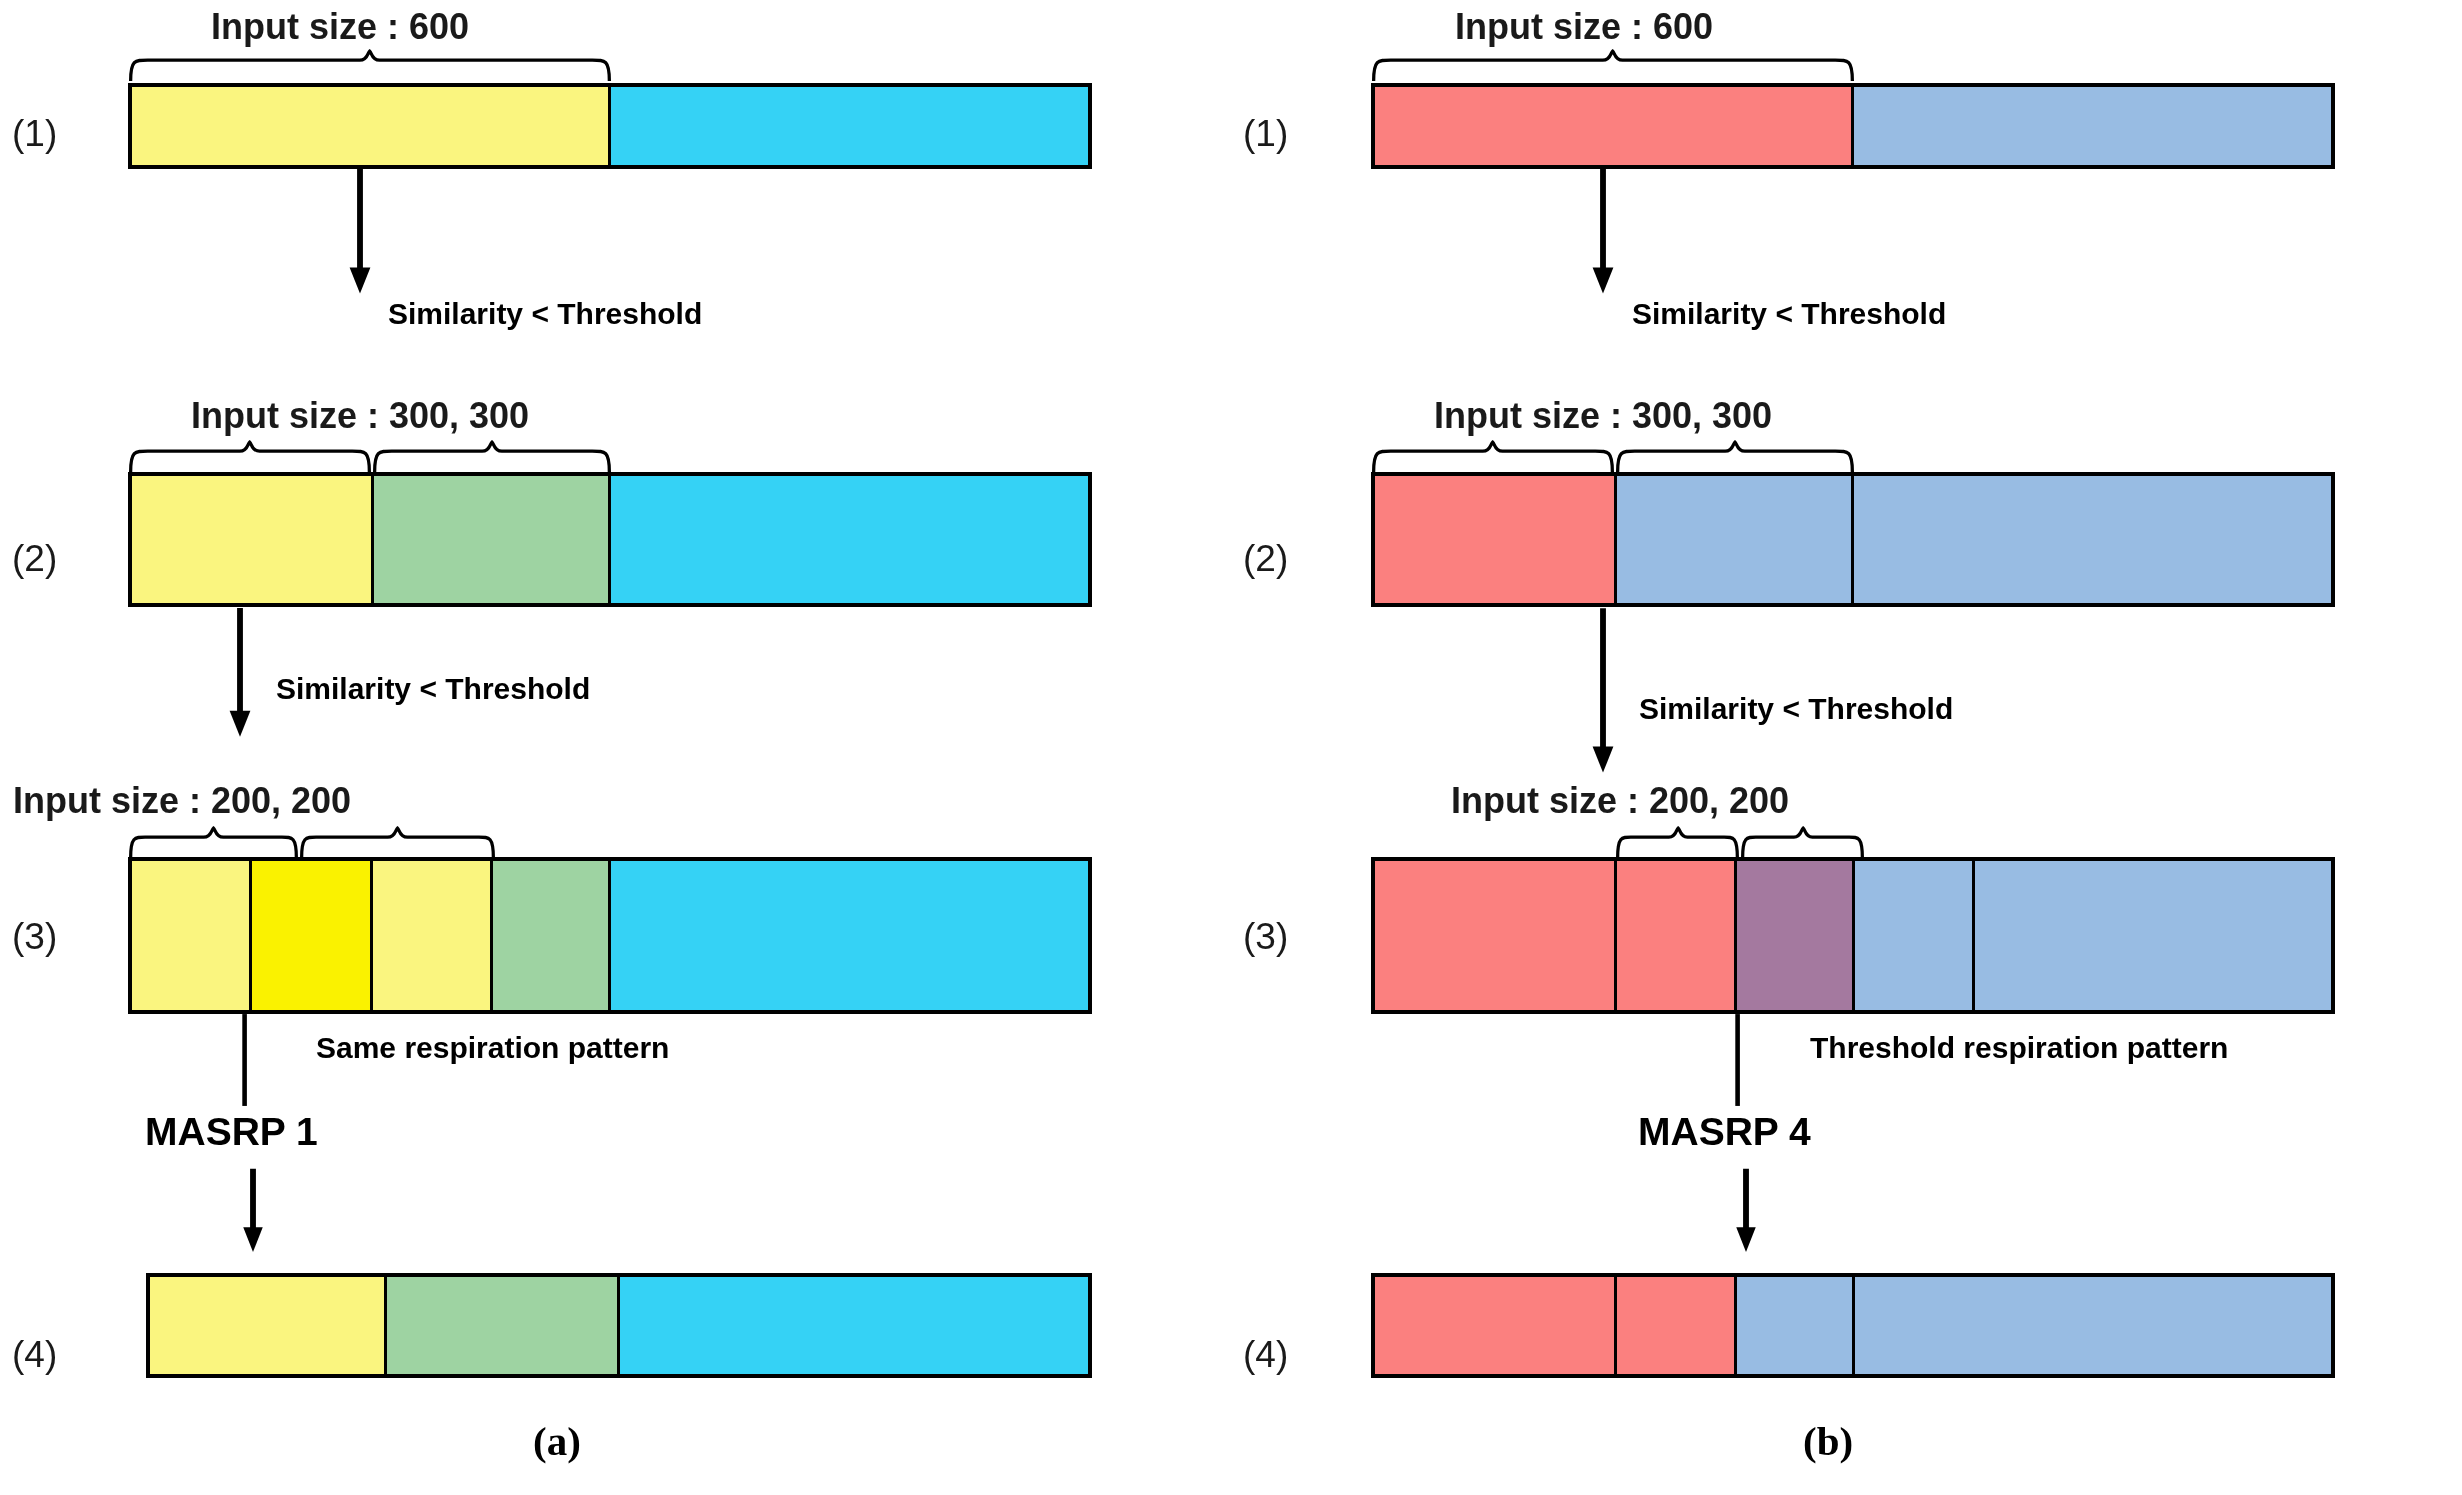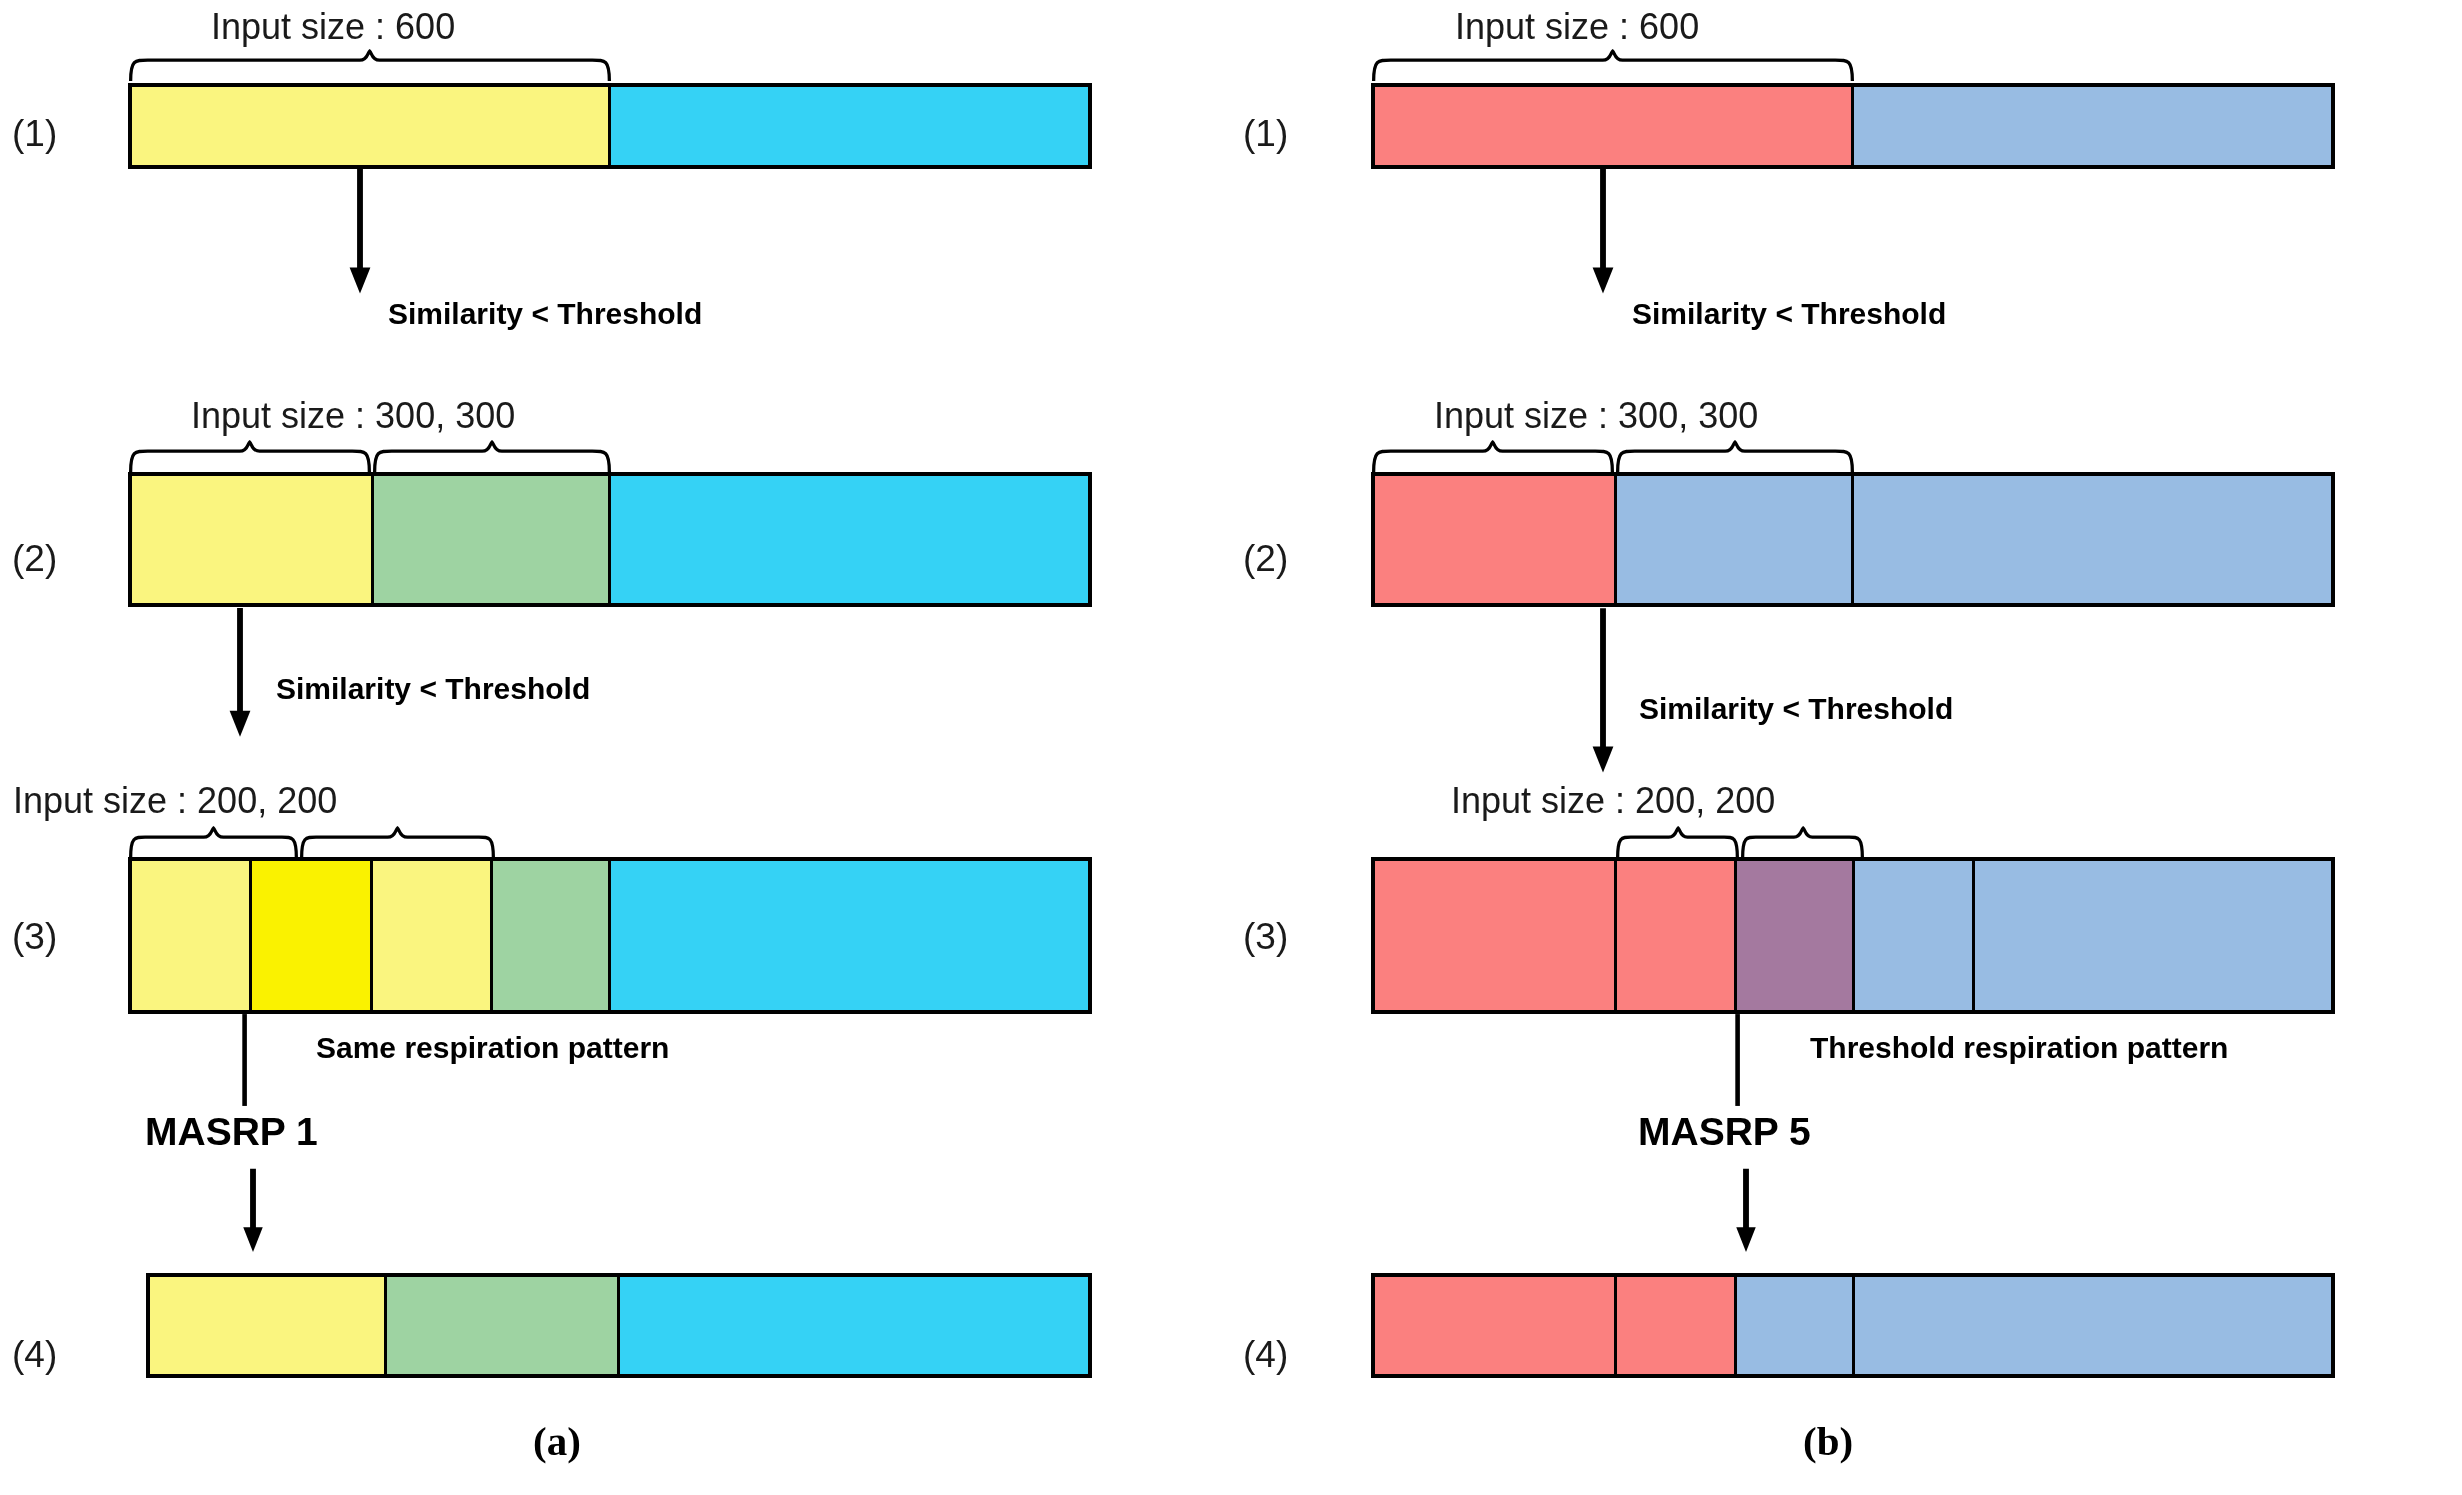--- a/index.html
+++ b/index.html
@@ -7,21 +7,21 @@
        font-family:"Liberation Sans",sans-serif;color:#000;}
   .panel{position:absolute;top:0;height:1496px;}
   #panel-a{left:0;width:1231px;}
   #panel-b{left:1231px;width:1231px;}
   .row-label{position:absolute;font-size:37px;line-height:1;color:#1a1a1a;
              font-family:"Liberation Sans",sans-serif;}
   .bar{position:absolute;box-sizing:border-box;border:4px solid #000;display:flex;background:#fff;}
   .seg{box-sizing:border-box;border-right:3.3px solid #000;height:100%;}
   .seg:last-child{border-right:none;}
 
-  .size-label{position:absolute;font-size:36px;line-height:1;color:#1a1a1a;white-space:nowrap;}
+  .size-label{position:absolute;font-size:36px;line-height:1;color:#1a1a1a;white-space:nowrap;font-weight:bold;}
 
   .brace{position:absolute;height:30px;}
   .brace svg{display:block;width:100%;height:100%;overflow:visible;}
 
   .arrow{position:absolute;}
   .arrow svg{display:block;overflow:visible;}
 
   .arrow-text{position:absolute;font-size:30px;font-weight:bold;line-height:1;
               white-space:nowrap;color:#000;}
   .masrp{position:absolute;font-size:39px;font-weight:bold;line-height:1;
@@ -185,21 +185,21 @@
     <div class="seg" style="width:12.3%;background:#A4799F;"></div>
     <div class="seg" style="width:12.6%;background:#98BCE3;"></div>
     <div class="seg" style="width:37.2%;background:#98BCE3;"></div>
   </div>
   <div class="arrow" style="left:502px;top:1014px;">
     <svg width="9.2" height="92" viewBox="0 0 14 140">
       <line x1="7" y1="0" x2="7" y2="140" stroke="#000" stroke-width="7"></line>
     </svg>
   </div>
   <div class="arrow-text" style="left:579px;top:1033px;">Threshold respiration pattern</div>
-  <div class="masrp" style="left:407px;top:1112px;">MASRP 5</div>
+  <div class="masrp" style="left:407px;top:1112px;">MASRP 4</div>
   <div class="arrow" style="left:502px;top:1168px;">
     <svg width="26" height="86" viewBox="0 0 40 130">
       <line x1="20" y1="0" x2="20" y2="98" stroke="#000" stroke-width="9"></line>
       <polygon points="20,128 5,90 35,90" fill="#000"></polygon>
     </svg>
   </div>
 
   <div class="row-label" style="left:12px;top:1336px;">(4)</div>
   <div class="bar" style="left:140px;top:1273px;width:964px;height:105px;">
     <div class="seg" style="width:25.3%;background:#FB807F;"></div>

